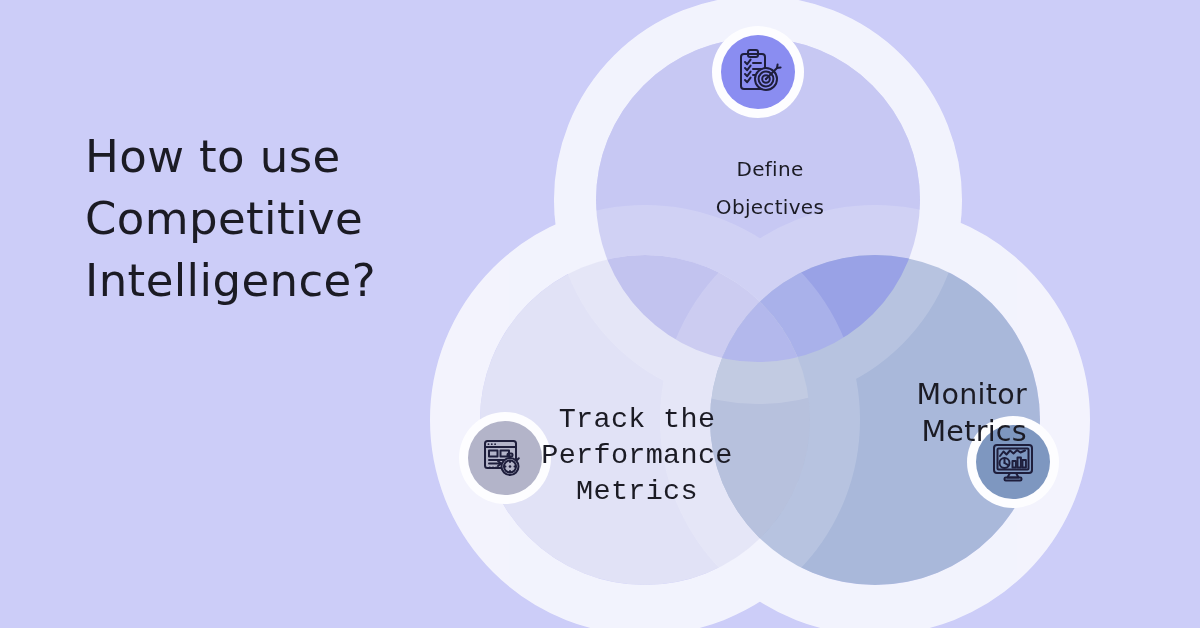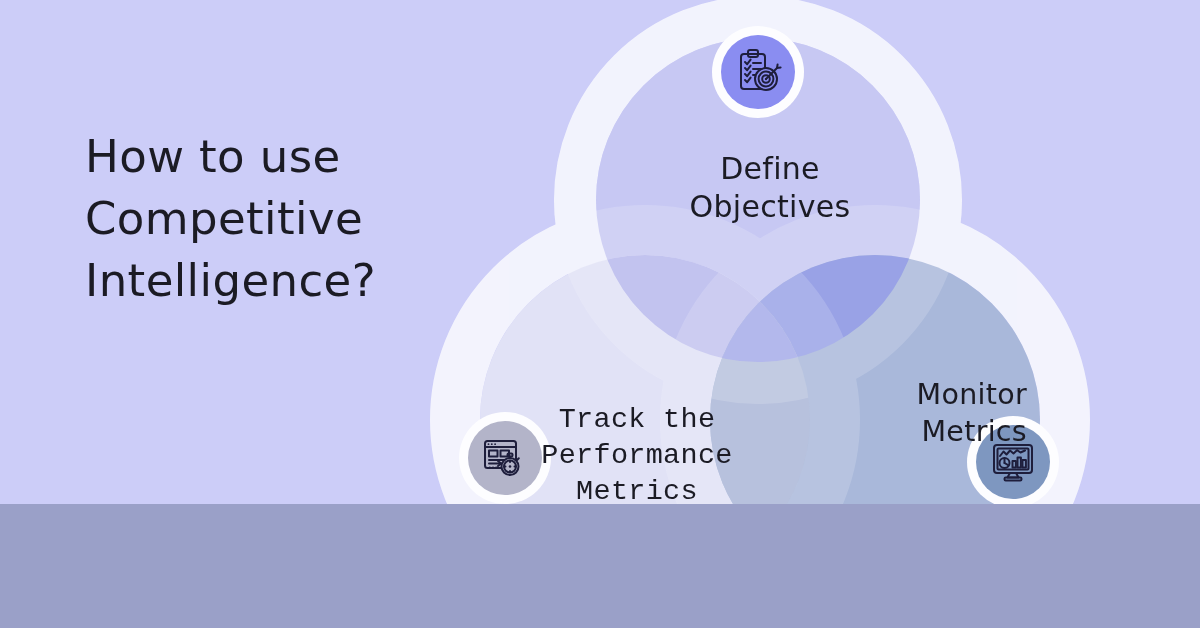--- a/index.html
+++ b/index.html
@@ -1,28 +1,28 @@
 <!DOCTYPE html>
 <html><head>
 <meta charset="utf-8">
 <style>
   html,body{margin:0;padding:0;background:#9aa0c8;}
   .canvas{
-    position:relative;width:1200px;height:504px;overflow:hidden;
+    position:relative;width:1200px;height:628px;overflow:hidden;
     font-family:"DejaVu Sans","Liberation Sans",sans-serif;
   }
   .venn-svg{position:absolute;left:0;top:0;width:1200px;height:628px;}
   .title{
     position:absolute;left:85px;top:126px;width:420px;
     font-size:45px;line-height:62px;font-weight:500;letter-spacing:.4px;
   }
   .circle-label{
     position:absolute;text-align:center;font-weight:500;letter-spacing:.3px;
   }
-  .label-top{left:620px;top:150px;width:300px;font-size:30px;line-height:38px;}
+  .label-top{left:620px;top:150px;width:300px;font-size:20px;line-height:38px;}
   .label-left{left:477px;top:402px;width:320px;font-size:28.5px;line-height:36px;}
   .label-right{left:767px;top:376px;width:260px;font-size:28.5px;line-height:37px;text-align:right;}
   .icon-badge{
     position:absolute;width:92px;height:92px;border-radius:50%;
     background:#fdfdff;display:flex;align-items:center;justify-content:center;
     box-shadow:0 0 0 0 rgba(255,255,255,0);
   }
   .badge-top{left:712px;top:26px;}
   .badge-left{left:459px;top:412px;}
   .badge-right{left:967px;top:416px;}

